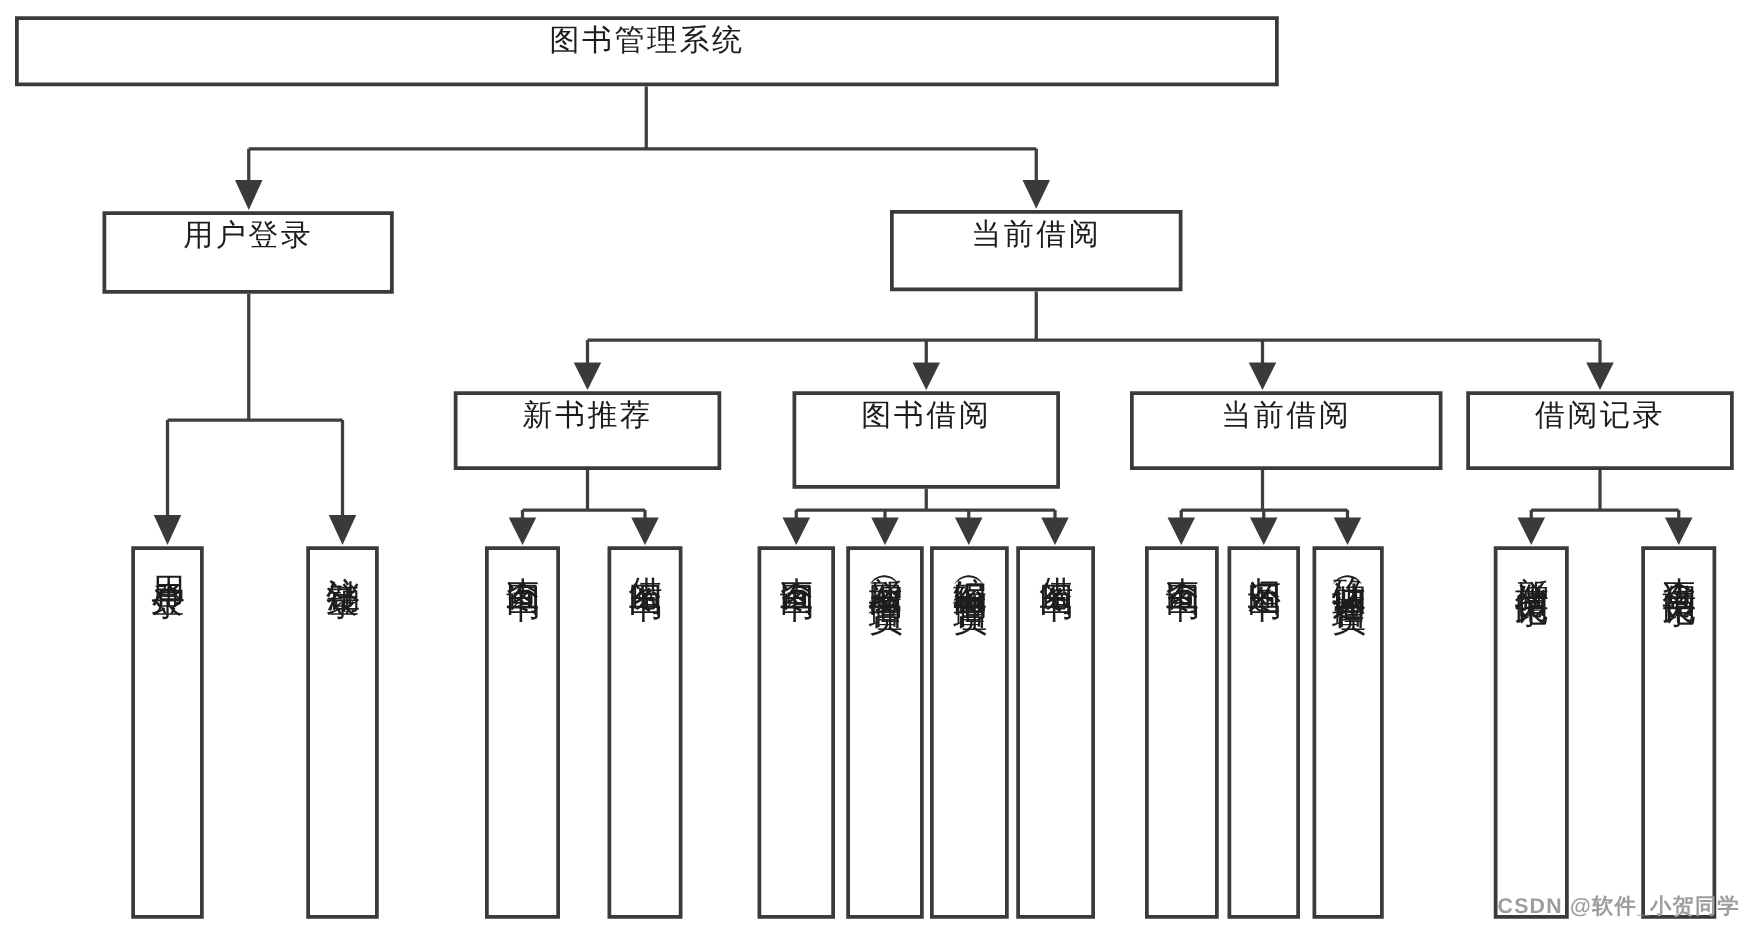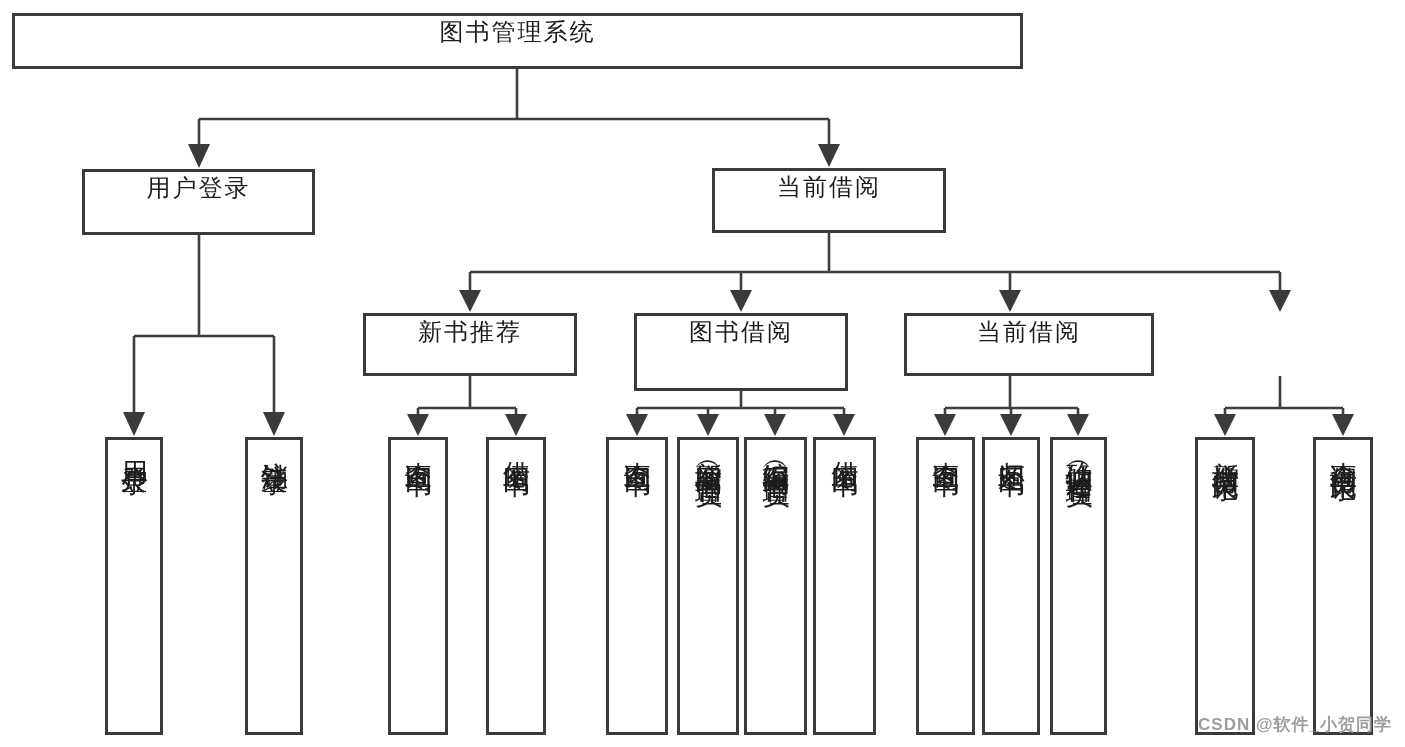--- a/index.html
+++ b/index.html
@@ -114,20 +114,23 @@
 
   <div class="node" style="left:363px;top:313px;width:214px;height:63px">
     <span class="hlabel">新书推荐</span>
   </div>
   <div class="node" style="left:634px;top:313px;width:214px;height:78px">
     <span class="hlabel">图书借阅</span>
   </div>
   <div class="node" style="left:904px;top:313px;width:250px;height:63px">
     <span class="hlabel">当前借阅</span>
   </div>
+  <div class="node" style="left:1173px;top:313px;width:214px;height:63px">
+    <span class="hlabel">借阅记录</span>
+  </div>
 
   <div class="node vnode" style="left:105px;top:437px;width:58px">
     <span class="vlabel">用户登录</span>
   </div>
   <div class="node vnode" style="left:245px;top:437px;width:58px">
     <span class="vlabel">注销登录</span>
   </div>
 
   <div class="node vnode" style="left:388px;top:437px;width:60px">
     <span class="vlabel">查询图书</span>

